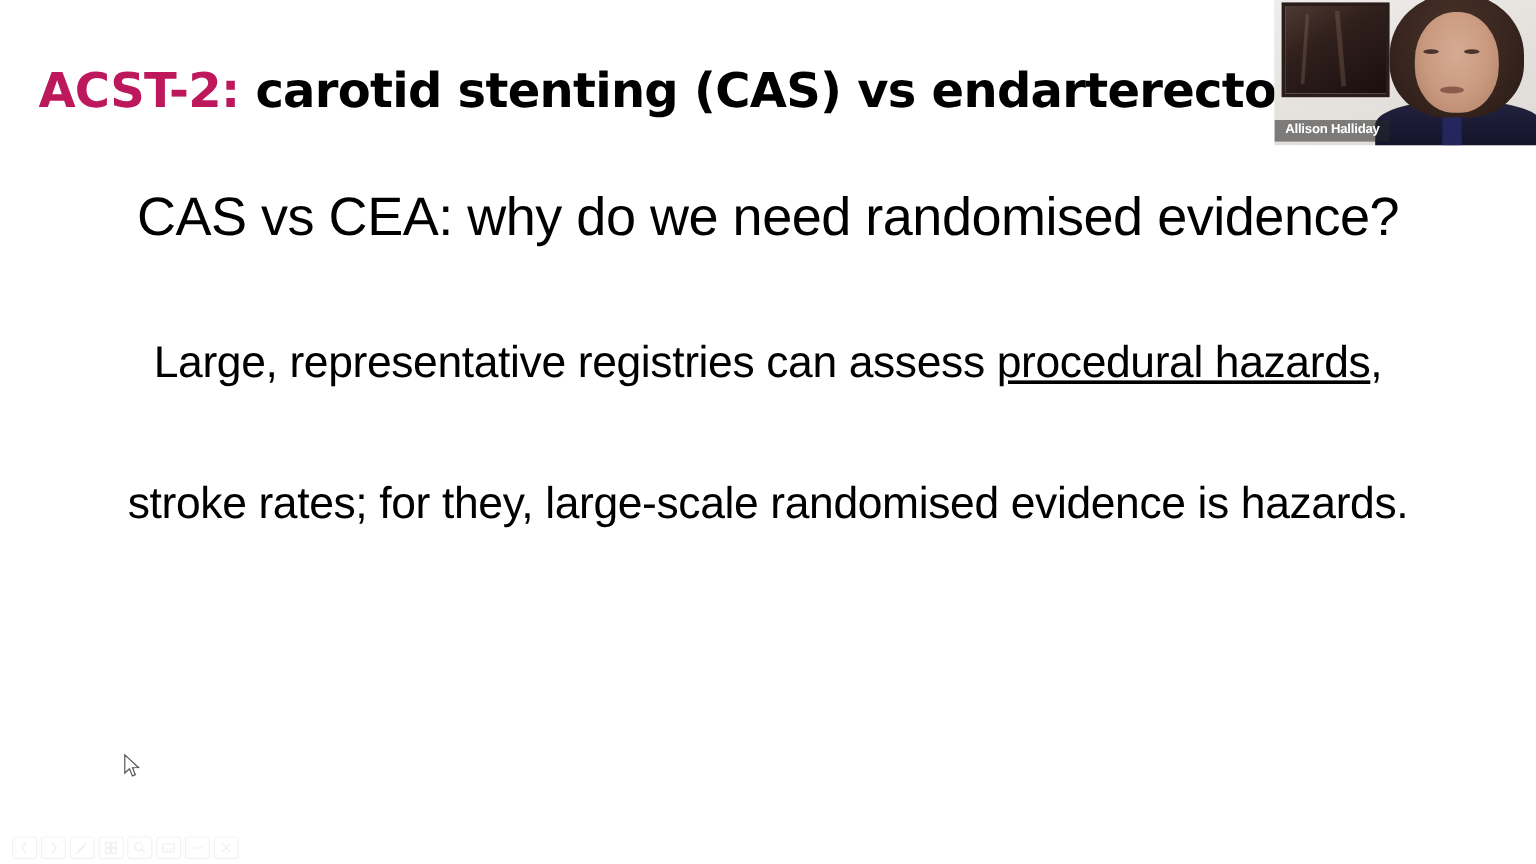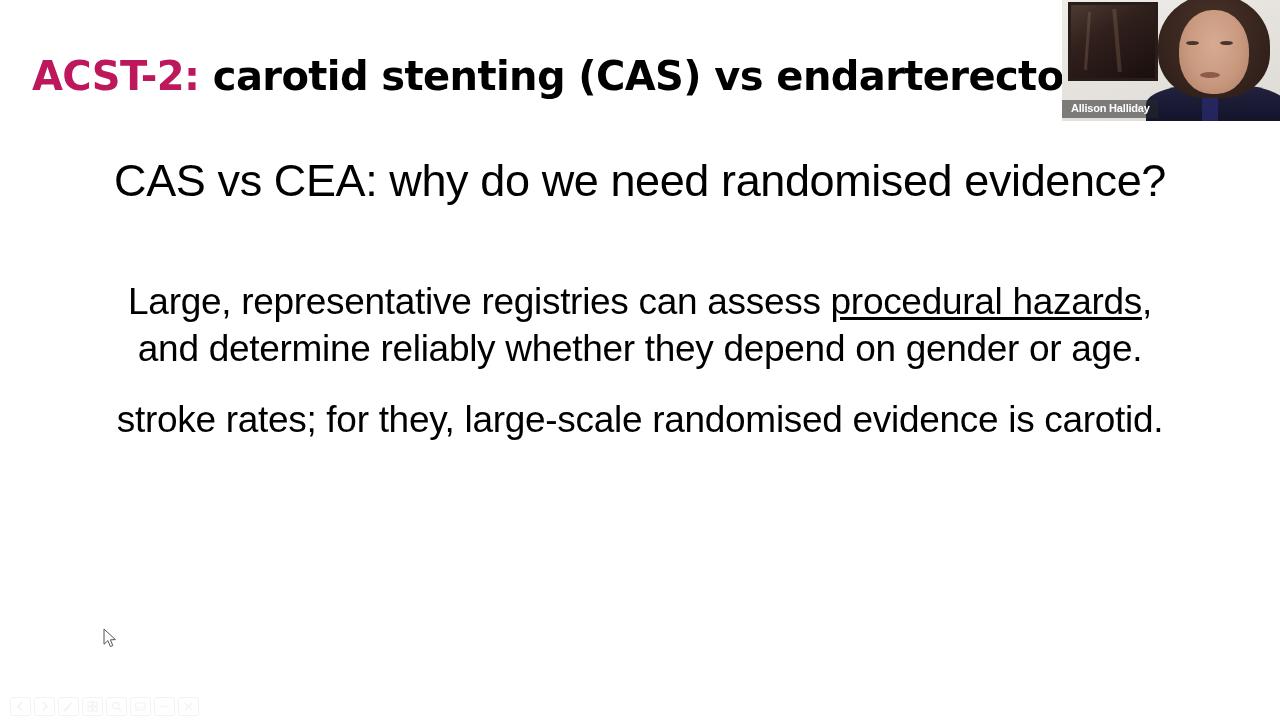--- a/index.html
+++ b/index.html
@@ -223,25 +223,24 @@
 <div id="slide">
 
   <div class="slide-title">
     <span class="title-highlight">ACST-2:</span><span> carotid stenting (CAS) vs endarterectomy</span>
   </div>
 
   <div class="slide-subtitle">CAS vs CEA: why do we need randomised evidence?</div>
 
   <div class="body-block" id="para-1">
       <div class="body-line"><span>Large, representative registries can assess </span><span class="u">procedural hazards</span><span>,</span></div>
-      <div class="body-line"><span>and determine reliably whether they depend on gender or age.</span></div>
     </div>
 
   <div class="body-block" id="para-2">
-      <div class="body-line"><span>stroke rates; for they, </span><span class="it">large-scale randomised evidence</span><span> is carotid.</span></div>
+      <div class="body-line"><span>stroke rates; for they, </span><span class="it">large-scale randomised evidence</span><span> is hazards.</span></div>
     </div>
 
   <div class="webcam">
     <div class="cam-wall"></div>
     <div class="cam-picture"></div>
     <div class="cam-body"></div>
     <div class="cam-hair"></div>
     <div class="cam-face"></div>
     <div class="cam-eye left"></div>
     <div class="cam-eye right"></div>

